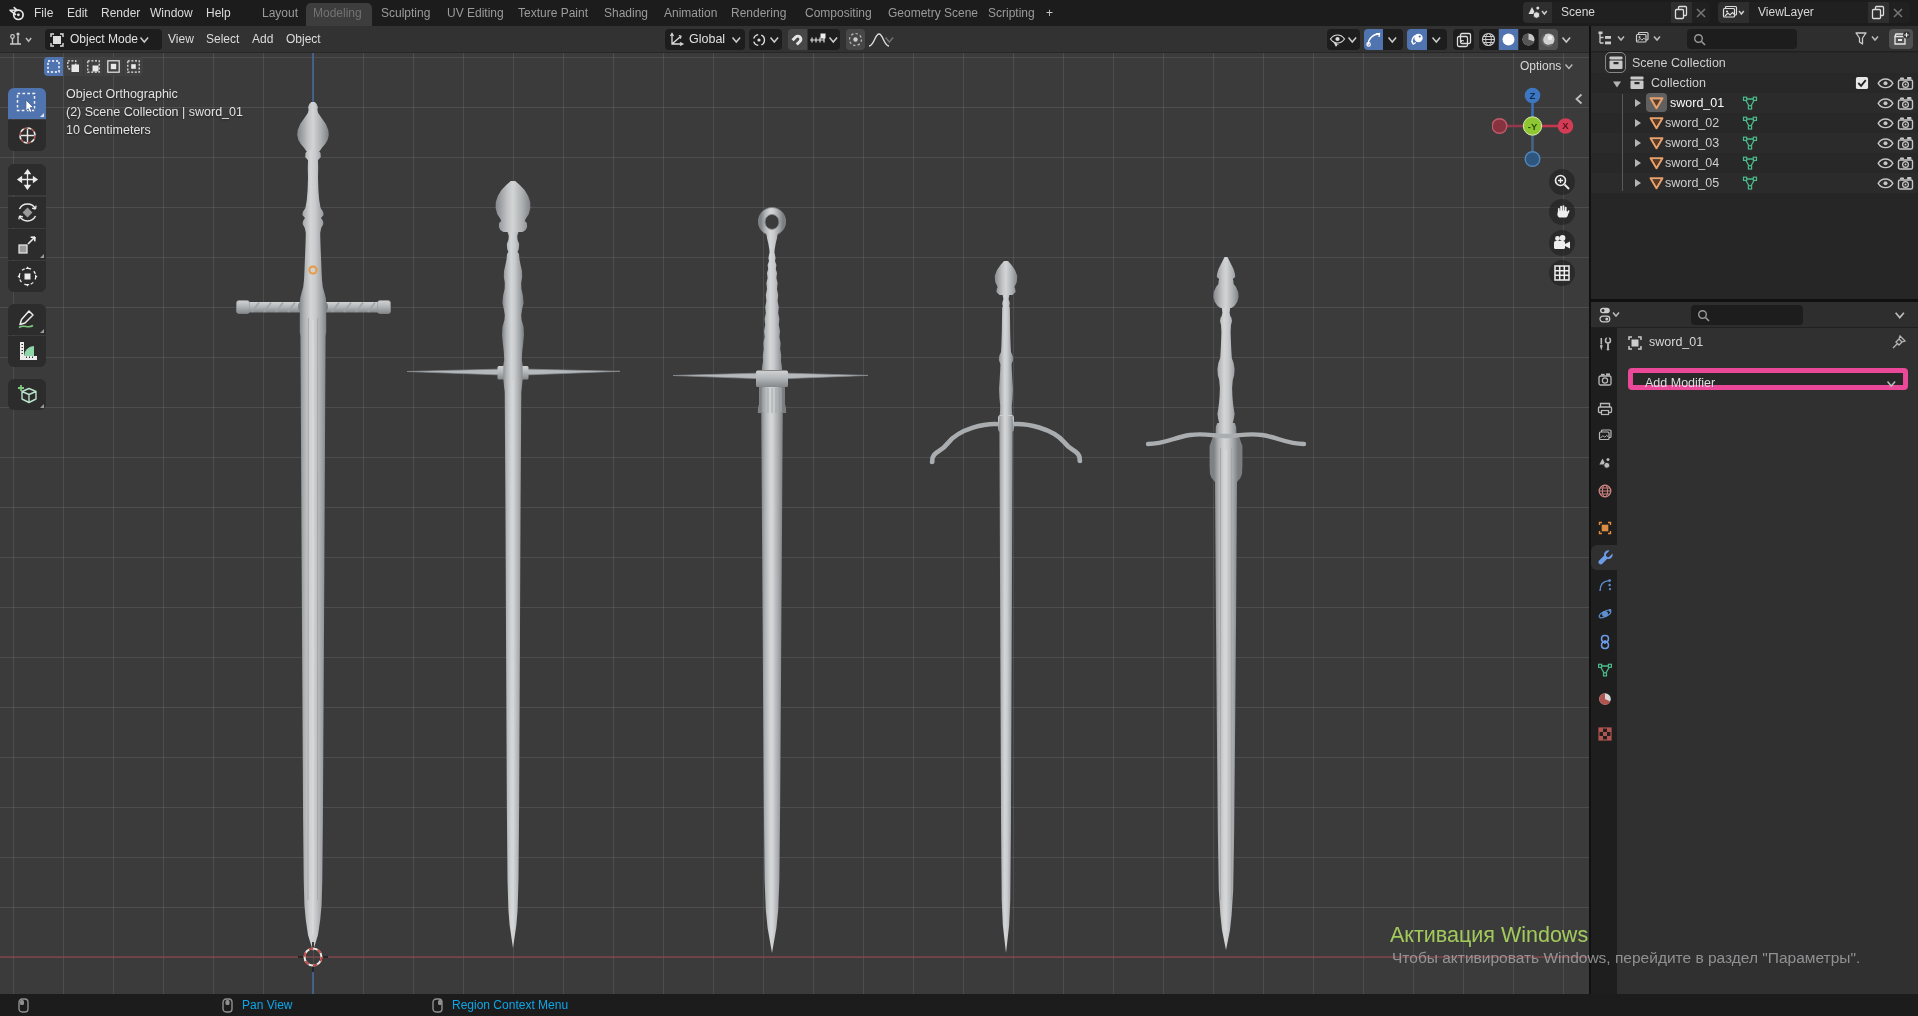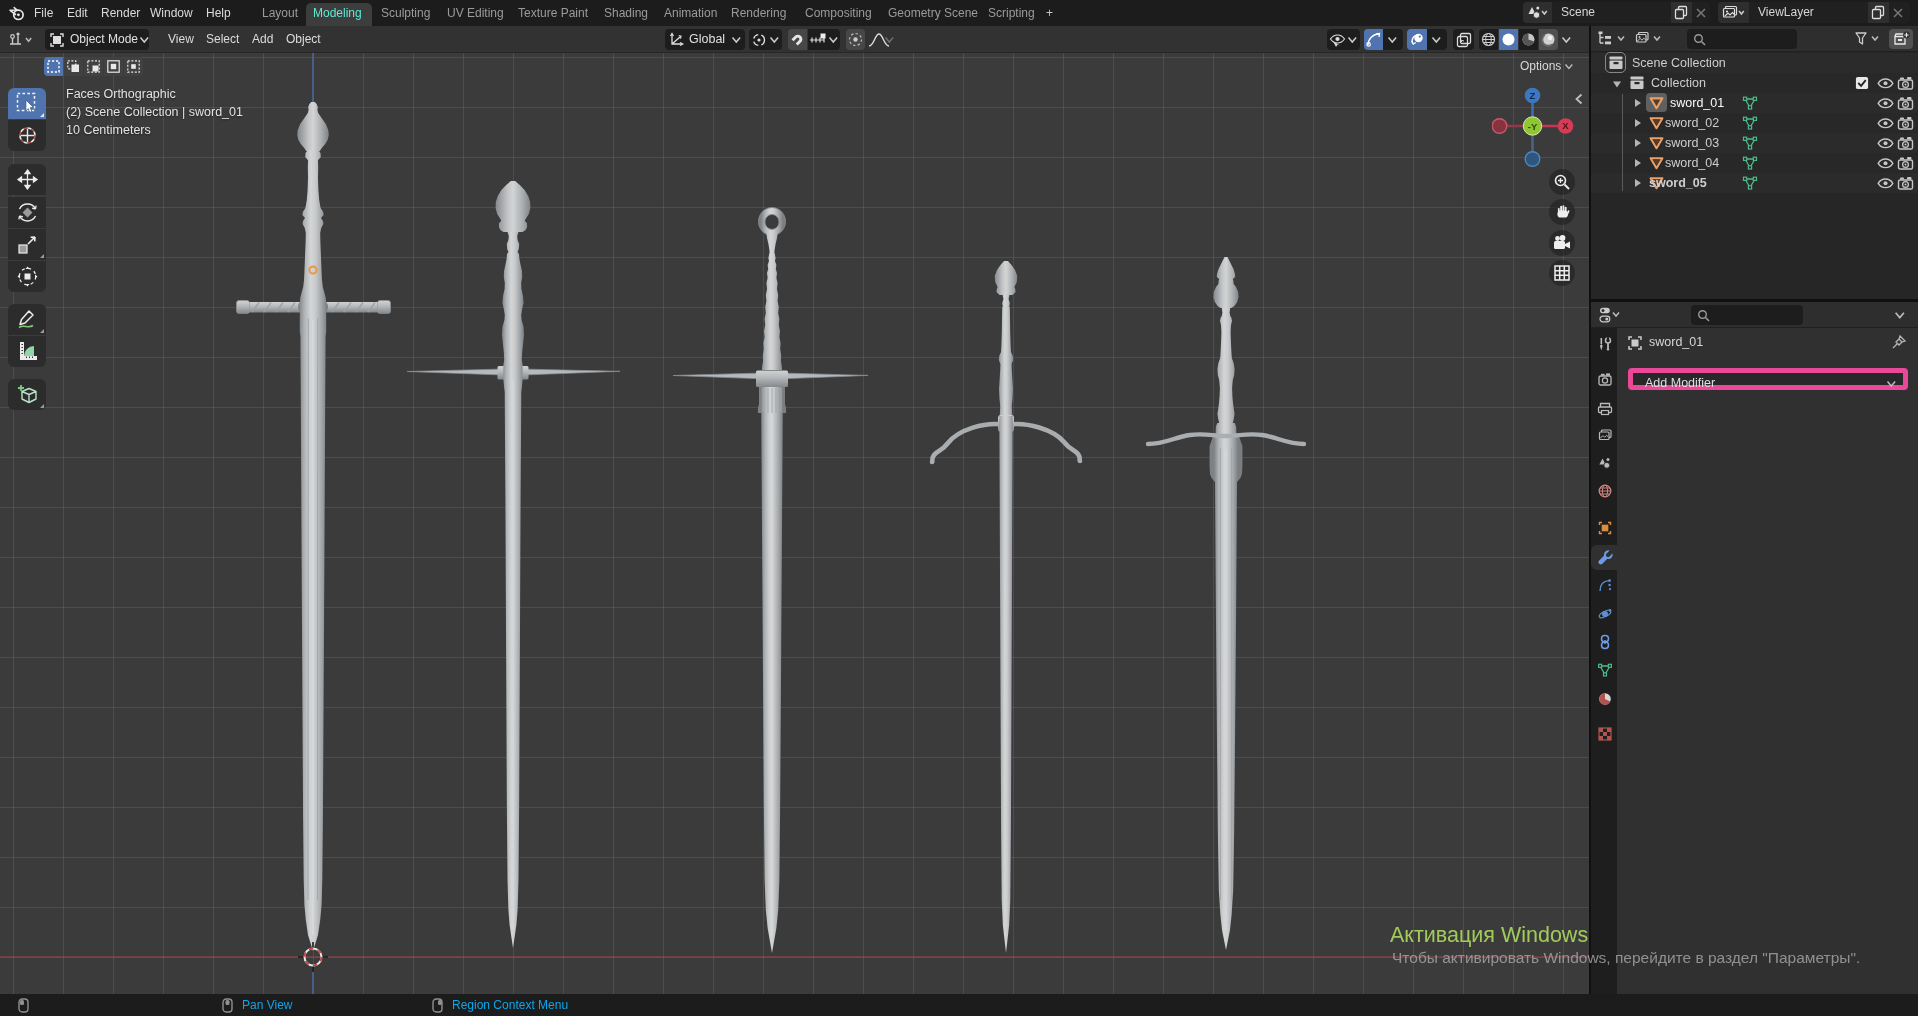--- a/index.html
+++ b/index.html
@@ -3,21 +3,21 @@
 <meta charset="utf-8">
 <style>
 * { margin:0; padding:0; box-sizing:border-box; }
 html,body { width:1918px; height:1016px; overflow:hidden; background:#111; font-family:"Liberation Sans",sans-serif; }
 #stage { position:absolute; top:0; left:0; width:1918px; height:1016px; background:#101010; }
 .abs { position:absolute; }
 
 #topbar { position:absolute; left:0; top:0; width:1918px; height:26px; background:#1c1c1c; z-index:10; }
 .tmenu { position:absolute; top:0; height:26px; line-height:26px; font-size:12px; color:#dadada; }
 .wtab { position:absolute; top:0; height:26px; line-height:27px; font-size:12px; color:#9b9b9b; }
-.wtab.active { color:#5eead4; }
+.wtab.active { color:#737373; }
 #modtab { position:absolute; left:306px; top:3px; width:66px; height:23px; background:#3d3d3d; border-radius:5px 5px 0 0; }
 .idsel { position:absolute; top:2px; height:21px; background:#202020; border-radius:4px; color:#d6d6d6; font-size:12px; line-height:21px; }
 
 #vheader { position:absolute; left:0; top:26px; width:1589px; height:27px; background:#323232; border-bottom:1px solid #272727; z-index:9; }
 .hmenu { position:absolute; top:0; height:27px; line-height:27px; font-size:12px; color:#dcdcdc; }
 
 #canvas { position:absolute; left:0; top:53px; width:1589px; height:941px; background:#3b3b3b; z-index:1; overflow:hidden;
   background-image:
     repeating-linear-gradient(to right, rgba(255,255,255,0.095) 0px, rgba(255,255,255,0.095) 1px, transparent 1px, transparent 50px),
     repeating-linear-gradient(to bottom, rgba(255,255,255,0.095) 0px, rgba(255,255,255,0.095) 1px, transparent 1px, transparent 50px);
@@ -140,21 +140,21 @@
 </div>
 <div id="vheader">
 
   <svg class="abs" style="left:7px;top:5px" width="30" height="17" viewBox="0 0 30 17">
     <path d="M3,13 L14,13 M5.5,13 L5.5,7 M11,13 L11,4.5" stroke="#ccc" stroke-width="1.4" fill="none"></path>
     <circle cx="5.5" cy="5.5" r="1.8" fill="none" stroke="#ccc" stroke-width="1.2"></circle>
     <circle cx="11" cy="3" r="1.6" fill="#ccc"></circle>
     <path d="M19,7 l2.6,3.2 l2.6,-3.2" stroke="#bbb" stroke-width="1.5" fill="none"></path>
   </svg>
 
-  <div class="abs fieldbtn" style="left:45px;top:3px;width:104px;height:21px">
+  <div class="abs fieldbtn" style="left:45px;top:3px;width:117px;height:21px">
     <svg class="abs" style="left:4px;top:3px" width="16" height="16" viewBox="0 0 16 16">
       <rect x="4" y="4" width="8" height="8" fill="#ddd"></rect>
       <path d="M2,5 L2,2 L5,2 M11,2 L14,2 L14,5 M14,11 L14,14 L11,14 M5,14 L2,14 L2,11" stroke="#ddd" stroke-width="1.4" fill="none"></path>
     </svg>
     <div class="abs" style="left:25px;top:0;font-size:12px;color:#e0e0e0;line-height:21px">Object Mode</div>
     <svg class="abs" style="left:94px;top:7px" width="11" height="9" viewBox="0 0 11 9">
       <path d="M1.5,1.5 l3.8,4.5 l3.8,-4.5" stroke="#ccc" stroke-width="1.5" fill="none"></path>
     </svg>
   </div>
   <div class="hmenu" style="left:168px">View</div>
@@ -413,21 +413,21 @@
 <path d="M1220.5,448 L1220.5,900 M1231.5,448 L1231.5,900" stroke="#a2a5a8" stroke-width="1" fill="none" opacity="0.85"></path>
 <path d="M1226,450 L1226,930" stroke="#d6d8d9" stroke-width="1.4" fill="none"></path>
 <g>
 <path d="M313,942 L313,948 M313,966 L313,972 M298,957 L304,957 M322,957 L328,957" stroke="#1a1a1a" stroke-width="1.6"></path>
 <circle cx="313" cy="957" r="8.5" fill="none" stroke="#e8e8e8" stroke-width="2"></circle>
 <circle cx="313" cy="957" r="8.5" fill="none" stroke="#c24340" stroke-width="2" stroke-dasharray="4.45 4.45"></circle>
 </g>
 </g>
 </svg>
 
-<div class="vptext" style="left:66px;top:87px">Faces Orthographic</div>
+<div class="vptext" style="left:66px;top:87px">Object Orthographic</div>
 <div class="vptext" style="left:66px;top:105px">(2) Scene Collection | sword_01</div>
 <div class="vptext" style="left:66px;top:123px">10 Centimeters</div>
 
 <div class="smbtn" style="left:44px;background:#4f74b0;border-radius:4px 0 0 4px">
   <svg style="position:absolute;left:3px;top:3px" width="13" height="13" viewBox="0 0 13 13">
         <rect x="1" y="1" width="11" height="11" fill="none" stroke="#fff" stroke-width="1.4" stroke-dasharray="2.2 1.8"></rect>
       </svg>
 </div>
 <div class="smbtn" style="left:64px">
   <svg style="position:absolute;left:3px;top:3px" width="13" height="13" viewBox="0 0 13 13">
@@ -710,21 +710,21 @@
           <use href="#ic-cam"></use>
         </svg>
   </div>
   <div class="orow" style="top:147px;background:#2b2b2b">
     <svg class="abs" style="left:42px;top:5px" width="9" height="10">
           <use href="#ic-tri"></use>
         </svg>
     <svg class="abs" style="left:58px;top:2px" width="15" height="15">
           <use href="#ic-mesho"></use>
         </svg>
-    <div class="abs" style="left:58px;font-weight:bold;">sword_05</div>
+    <div class="abs" style="left:74px;">sword_05</div>
     <svg class="abs" style="left:151px;top:2px" width="16" height="16">
           <use href="#ic-meshd"></use>
         </svg>
     <svg class="abs" style="left:286px;top:3px" width="17" height="15">
           <use href="#ic-eye"></use>
         </svg>
     <svg class="abs" style="left:306px;top:3px" width="17" height="15">
           <use href="#ic-cam"></use>
         </svg>
   </div>

